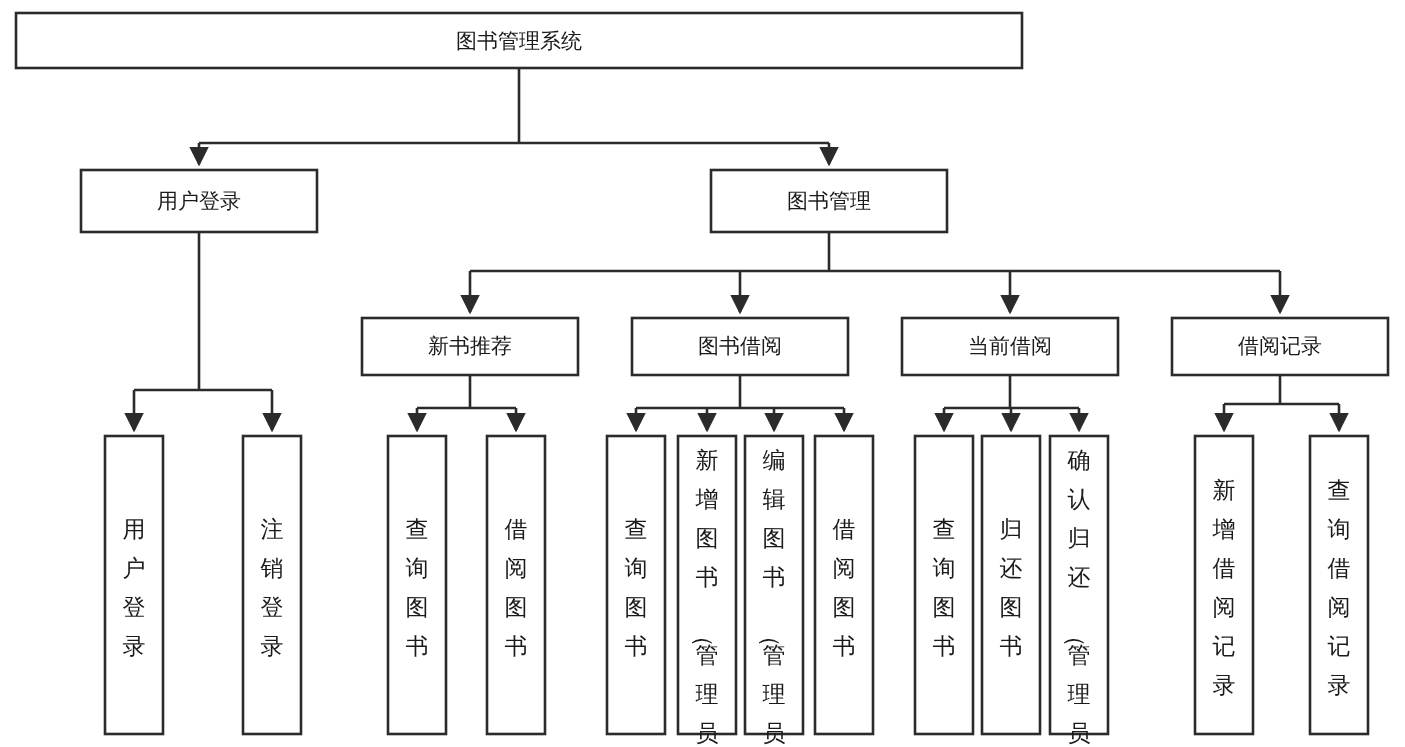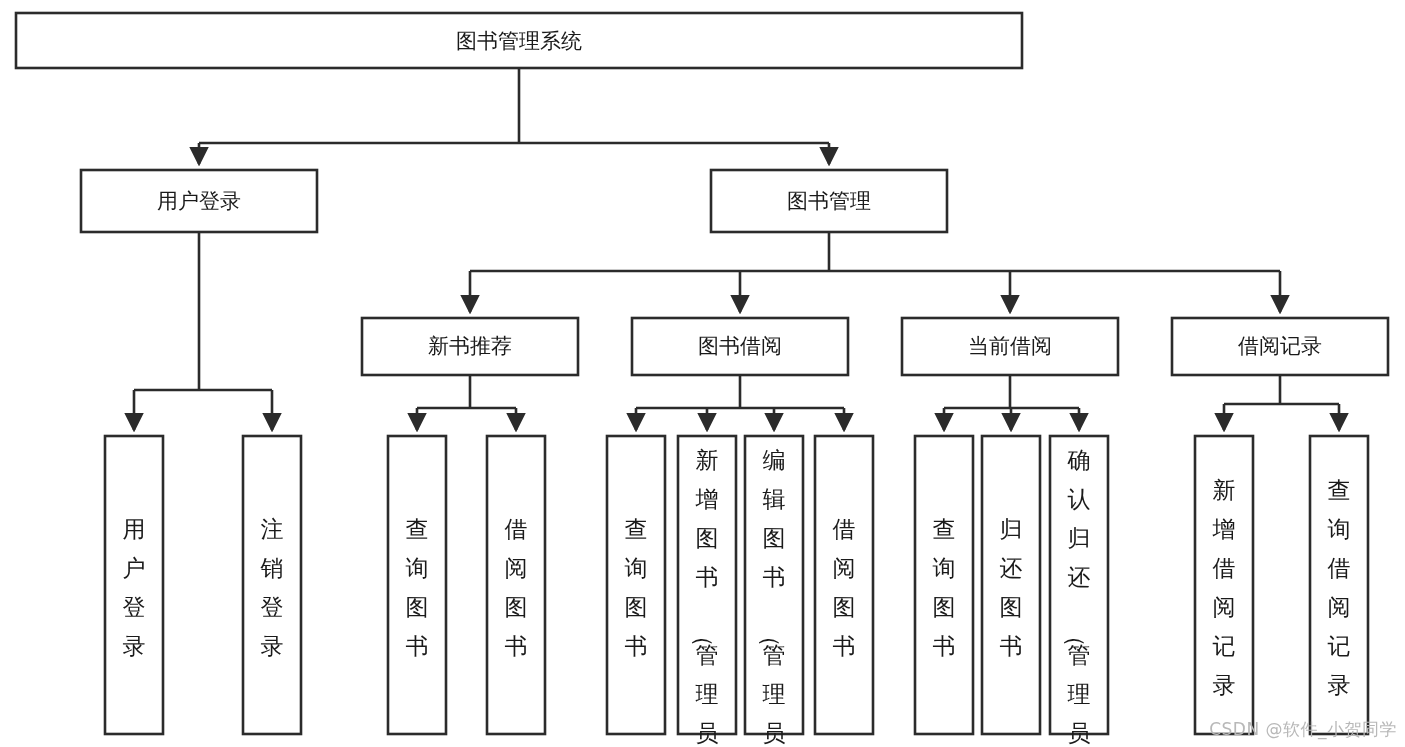--- a/index.html
+++ b/index.html
@@ -204,14 +204,13 @@
           <rect class="node-box" x="1195" y="436" width="58" height="298"></rect>
           <text class="node-label-vert" x="1224" y="498.42"><tspan x="1224" dy="0">新</tspan><tspan x="1224" dy="39">增</tspan><tspan x="1224" dy="39">借</tspan><tspan x="1224" dy="39">阅</tspan><tspan x="1224" dy="39">记</tspan><tspan x="1224" dy="39">录</tspan></text>
         </g>
         <g>
           <rect class="node-box" x="1310" y="436" width="58" height="298"></rect>
           <text class="node-label-vert" x="1339" y="498.42"><tspan x="1339" dy="0">查</tspan><tspan x="1339" dy="39">询</tspan><tspan x="1339" dy="39">借</tspan><tspan x="1339" dy="39">阅</tspan><tspan x="1339" dy="39">记</tspan><tspan x="1339" dy="39">录</tspan></text>
         </g>
       </g>
   </svg>
 
-  <div class="watermark">CSDN @软件_小贺同学</div>
 </div>
 
 </body></html>

